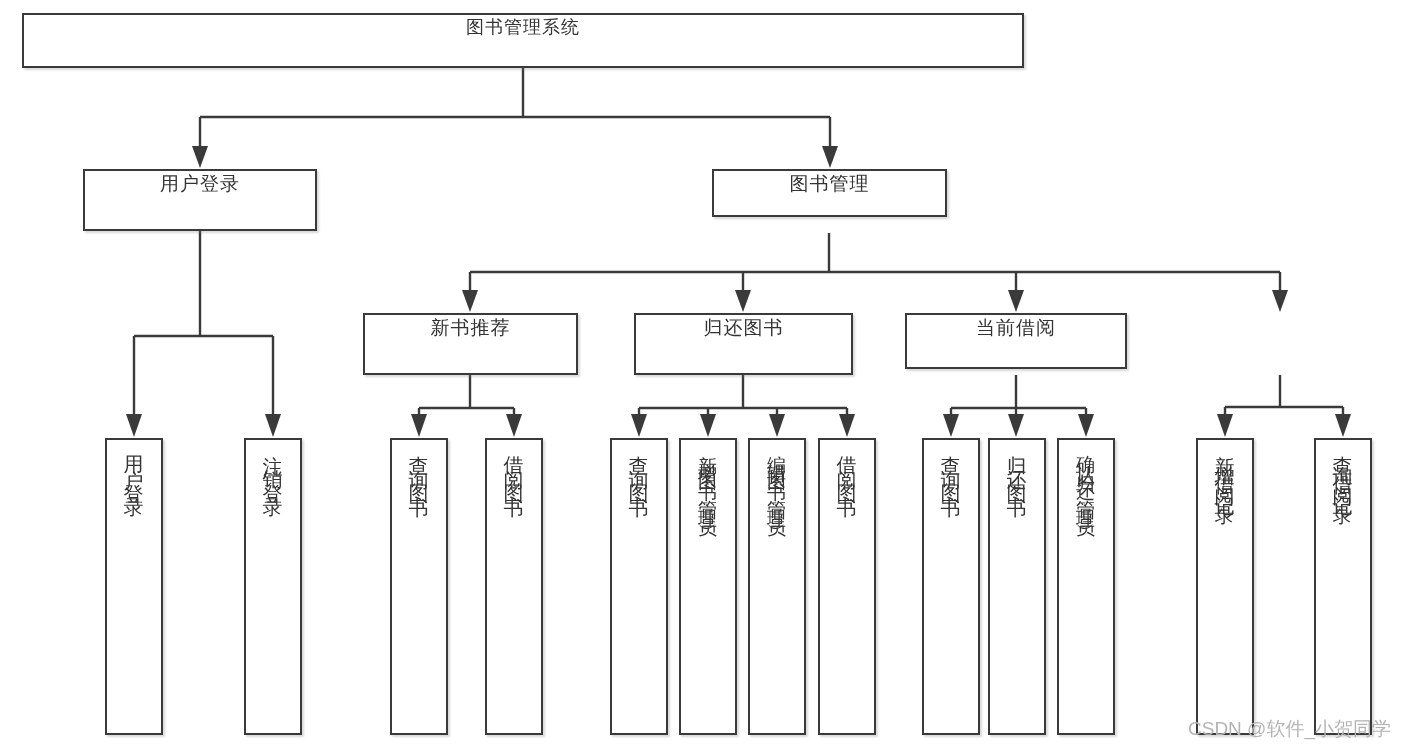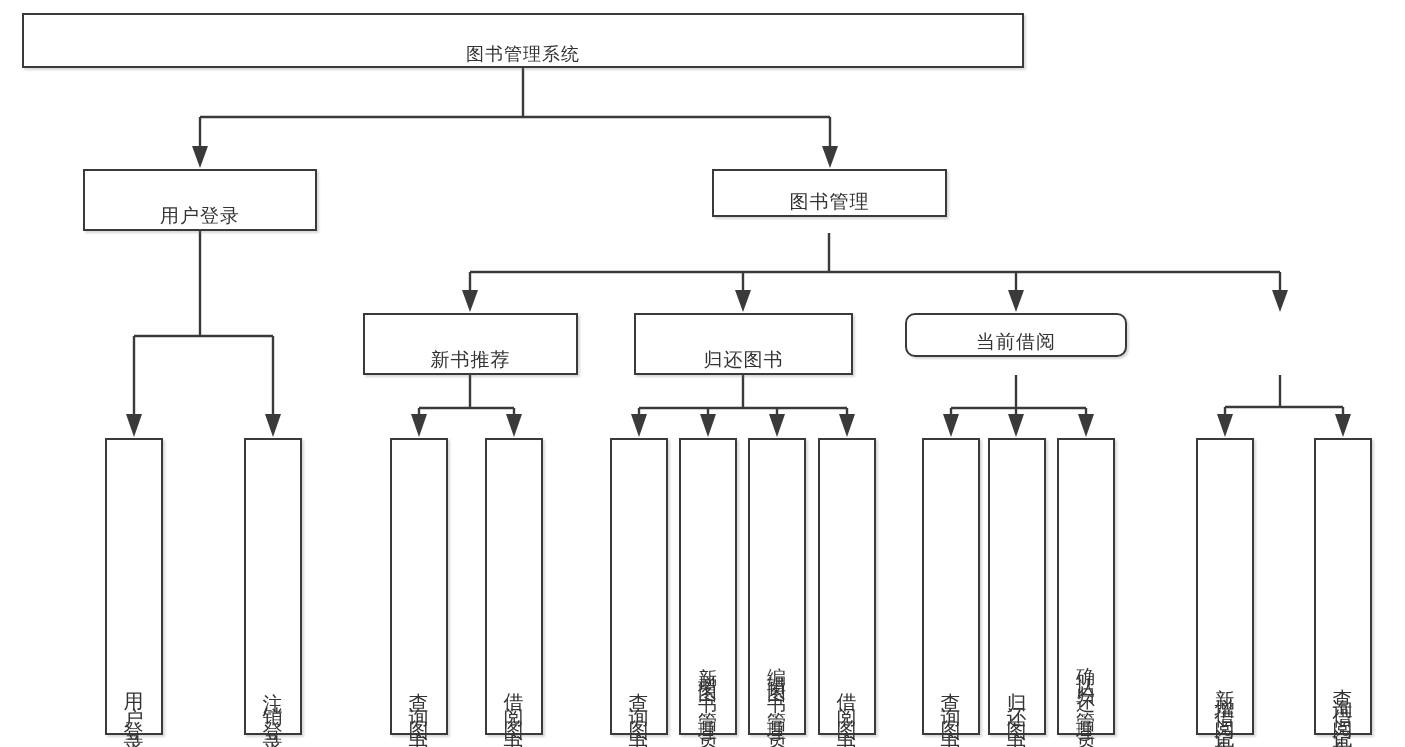--- a/index.html
+++ b/index.html
@@ -25,21 +25,21 @@
   #wires path.arrow {
     fill: #3a3a3a;
     stroke: none;
   }
   .box {
     position: absolute;
     box-sizing: border-box;
     background: #ffffff;
     border: 2.5px solid #3a3a3a;
     display: flex;
-    align-items: flex-end;
+    align-items: flex-start;
     justify-content: center;
     z-index: 1;
     box-shadow: 2px 2px 2px rgba(120,120,120,0.28);
   }
   .box span { white-space: nowrap; }
   .h-label { font-size: 19px; letter-spacing: 1px; }
   .root-label { font-size: 18px; letter-spacing: 1px; }
   .leaf { width: 58px; top: 438px; height: 297px; }
   .leaf span {
     writing-mode: vertical-rl;
@@ -125,21 +125,21 @@
   <div class="box" style="left:712px; top:169px; width:235px; height:48px;">
     <span class="h-label">图书管理</span>
   </div>
 
   <div class="box" style="left:363px; top:313px; width:215px; height:62px;">
     <span class="h-label">新书推荐</span>
   </div>
   <div class="box" style="left:634px; top:313px; width:219px; height:62px;">
     <span class="h-label">归还图书</span>
   </div>
-  <div class="box" style="left:905px; top:313px; width:222px; height:44px;border-radius:10px;">
+  <div class="box" style="left:905px; top:313px; width:222px; height:56px;">
     <span class="h-label">当前借阅</span>
   </div>
 
   <div class="box leaf short" style="left:105px;">
     <span>用户登录</span>
   </div>
   <div class="box leaf short" style="left:244px;">
     <span>注销登录</span>
   </div>
 
@@ -173,14 +173,15 @@
     <span>确认归还（管理员）</span>
   </div>
 
   <div class="box leaf med" style="left:1196px;">
     <span>新增借阅记录</span>
   </div>
   <div class="box leaf med" style="left:1314px;">
     <span>查询借阅记录</span>
   </div>
 
+  <div id="watermark">CSDN @软件_小贺同学</div>
 
 </div>
 
 </body></html>

